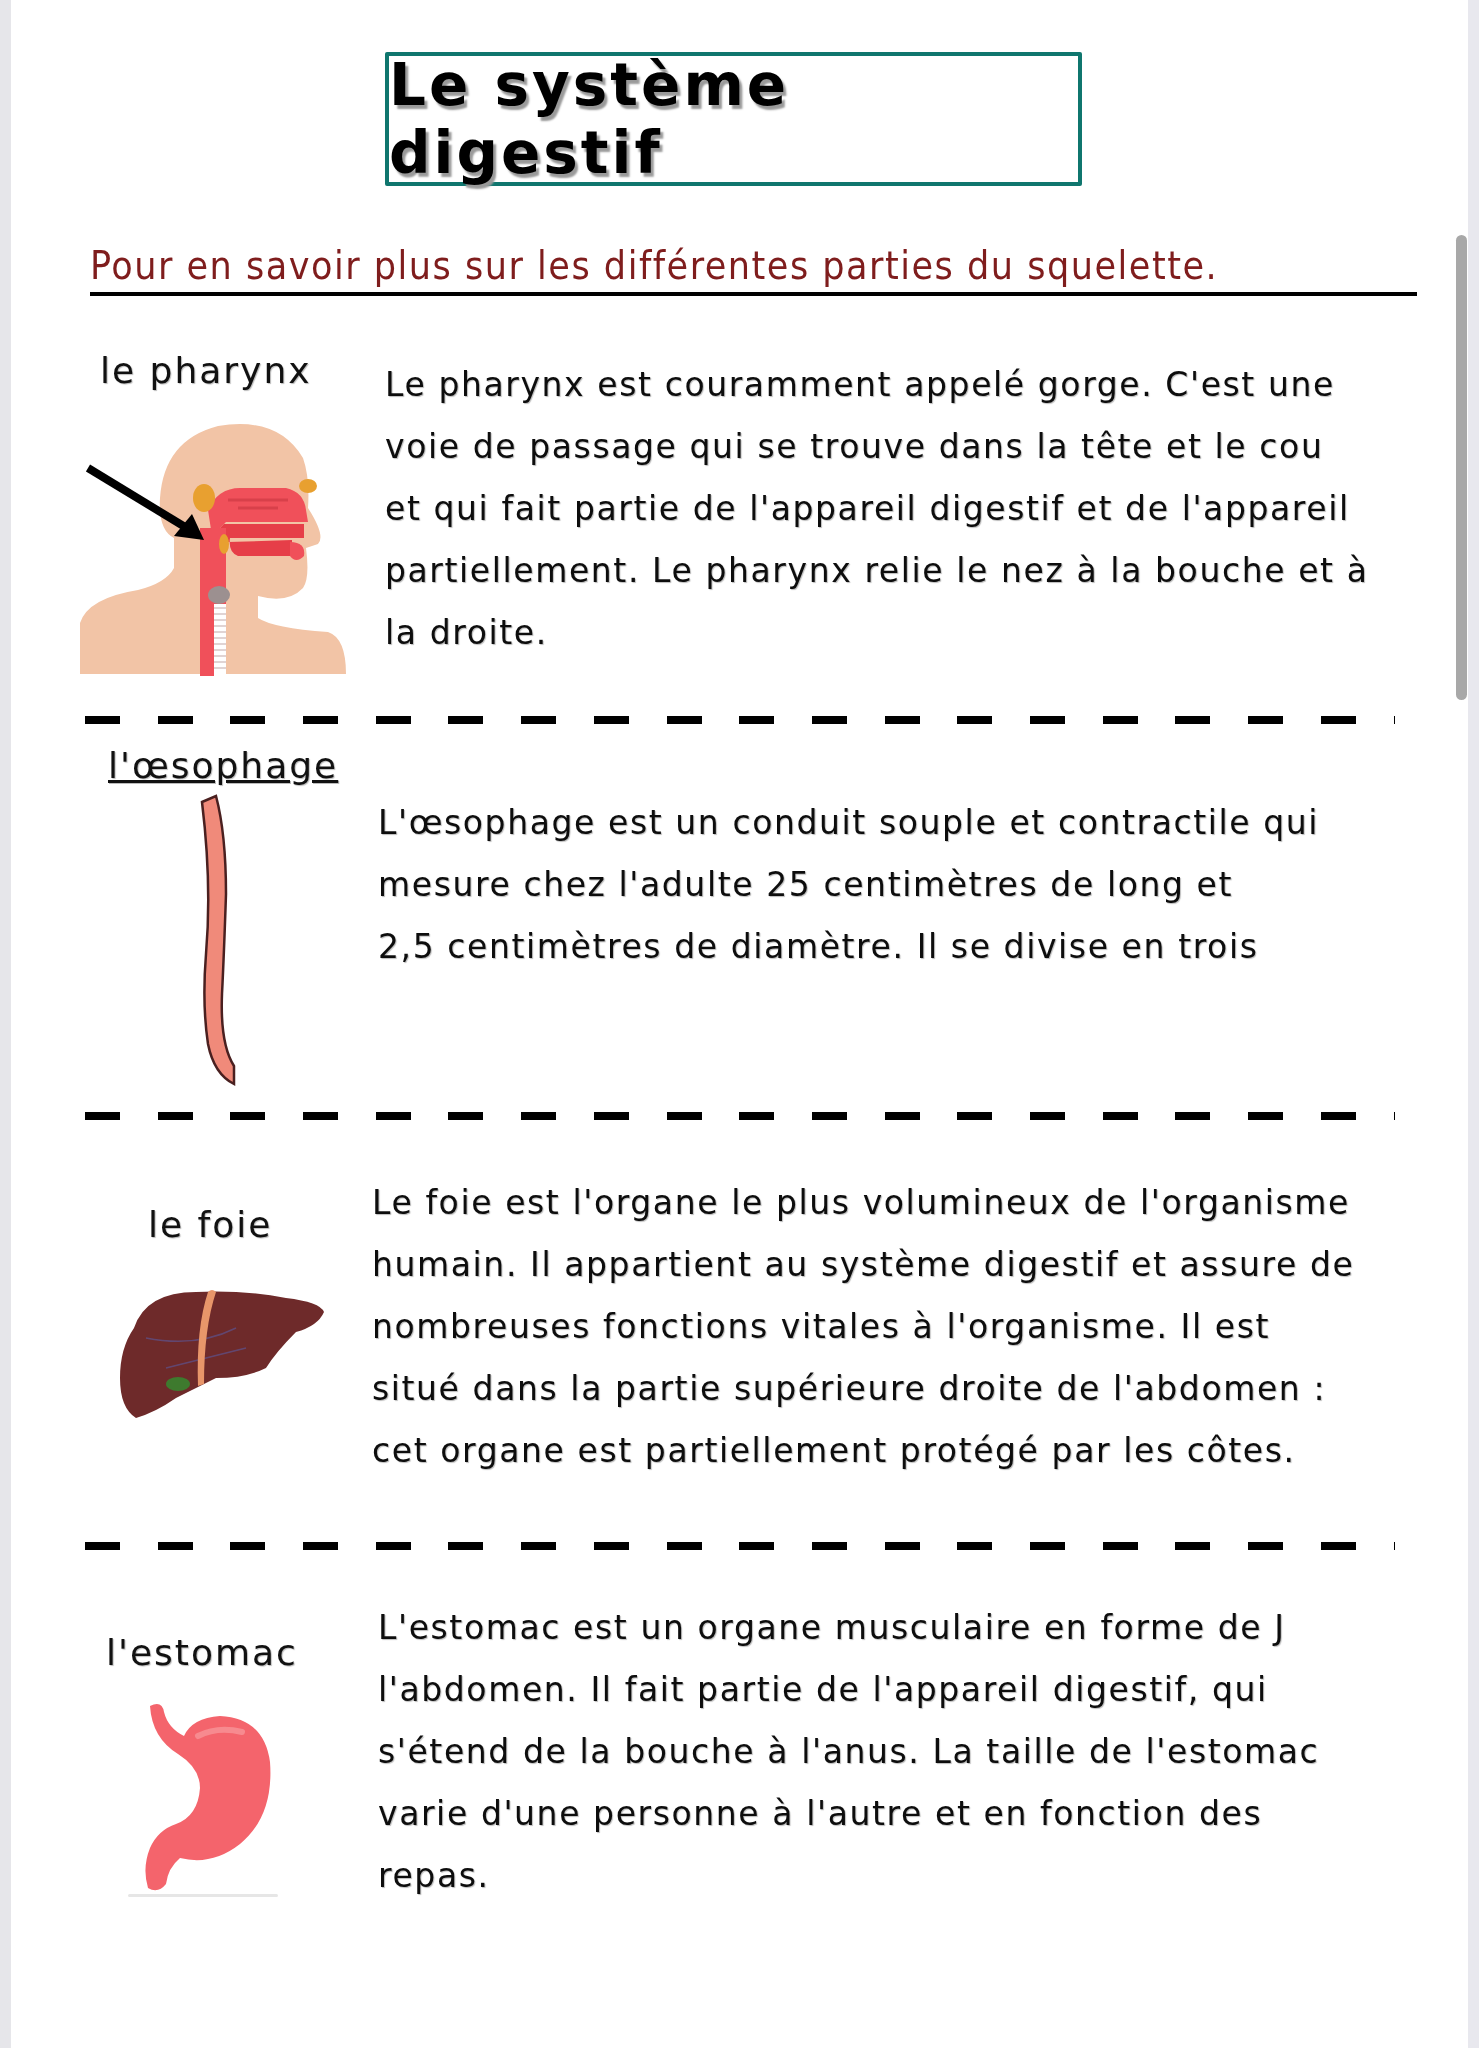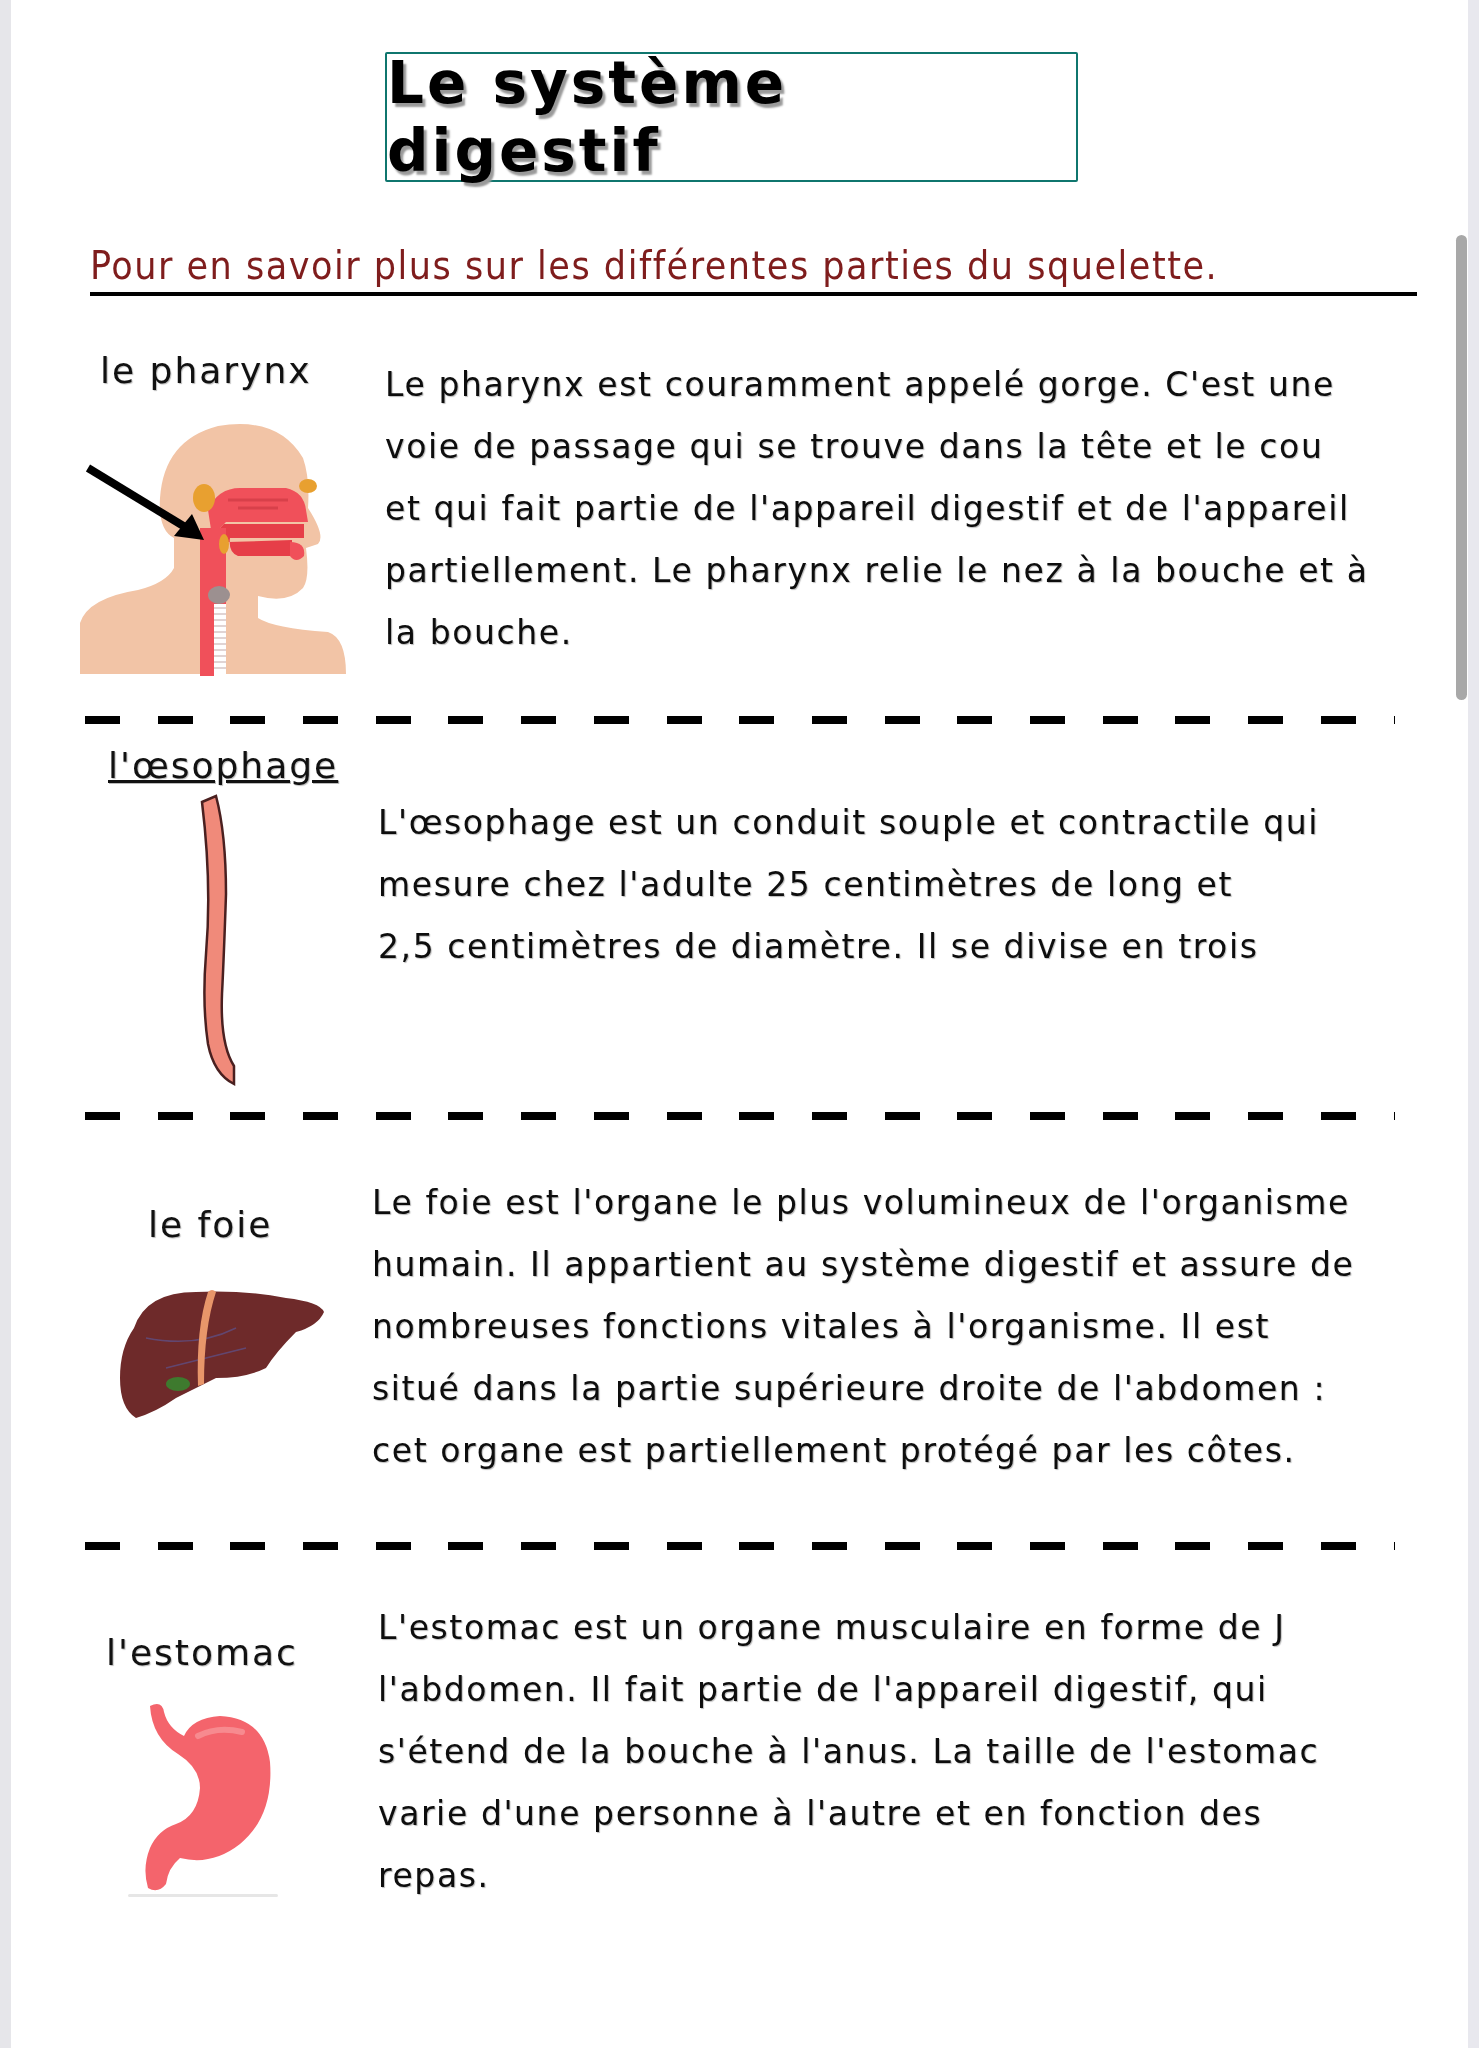--- a/index.html
+++ b/index.html
@@ -10,21 +10,21 @@
     color: #111;
   }
   .gutter-left { position: absolute; left: 0; top: 0; width: 11px; height: 2048px; background: #e6e6ea; }
   .gutter-right { position: absolute; right: 0; top: 0; width: 11px; height: 2048px; background: #e8e8ee; }
   .scroll-thumb {
     position: absolute; left: 1456px; top: 235px; width: 11px; height: 465px;
     background: #a8a8a8; border-radius: 6px;
   }
   .title-box {
     position: absolute; left: 385px; top: 52px; width: 689px; height: 126px;
-    border: 2px solid #0f766e; border-radius: 2px;
+    border: 4px solid #0f766e; border-radius: 2px;
     display: flex; align-items: center; justify-content: center;
   }
   .title-text {
     font-family: "DejaVu Sans", sans-serif; font-weight: bold;
     font-size: 58px; letter-spacing: 3px; color: #000;
     text-shadow: 3px 4px 2px #9a9a9a;
   }
   .subtitle {
     position: absolute; left: 90px; top: 242px; width: 1327px;
     font-family: "DejaVu Sans Condensed", "DejaVu Sans", sans-serif;
@@ -77,21 +77,21 @@
     <path d="M136 190 H148 M136 196 H148 M136 202 H148 M136 208 H148 M136 214 H148 M136 220 H148 M136 226 H148 M136 232 H148 M136 238 H148 M136 244 H148 M136 250 H148" stroke="#e0d4d4" stroke-width="2"></path>
     <line x1="10" y1="50" x2="112" y2="112" stroke="#000" stroke-width="8"></line>
     <path d="M126 122 L96 118 L114 96 Z" fill="#000"></path>
   </svg>
 </div>
 <div class="para" style="left:385px; top:354px;">
   <span class="line">Le pharynx est couramment appelé gorge. C'est une</span>
   <span class="line">voie de passage qui se trouve dans la tête et le cou</span>
   <span class="line">et qui fait partie de l'appareil digestif et de l'appareil</span>
   <span class="line">partiellement. Le pharynx relie le nez à la bouche et à</span>
-  <span class="line">la bouche.</span>
+  <span class="line">la droite.</span>
 </div>
 
 <div class="divider" style="top:716px;"></div>
 
 <div class="organ-label" style="left:108px; top:745px;text-decoration:underline;">l'œsophage</div>
 <div class="illus" style="left:196px; top:794px; width:44px; height:294px;">
   <svg width="44" height="294" viewBox="0 0 44 294">
     <path d="M6 8 L20 2 Q30 40 30 100 Q28 160 26 200 Q24 250 38 272 L38 290 Q18 280 12 250 Q6 210 10 160 Q16 90 6 8 Z" fill="#F08A7A" stroke="#4a2020" stroke-width="2.5"></path>
   </svg>
 </div>

